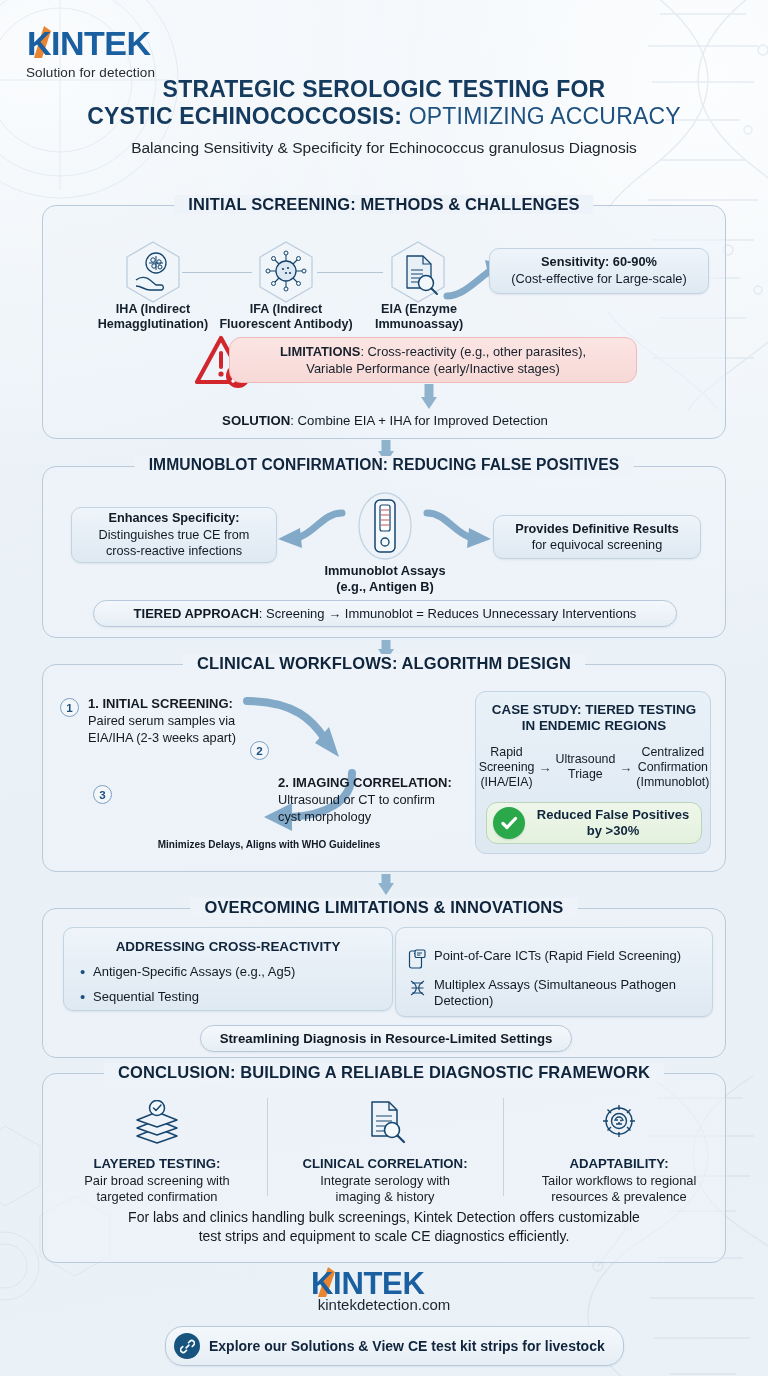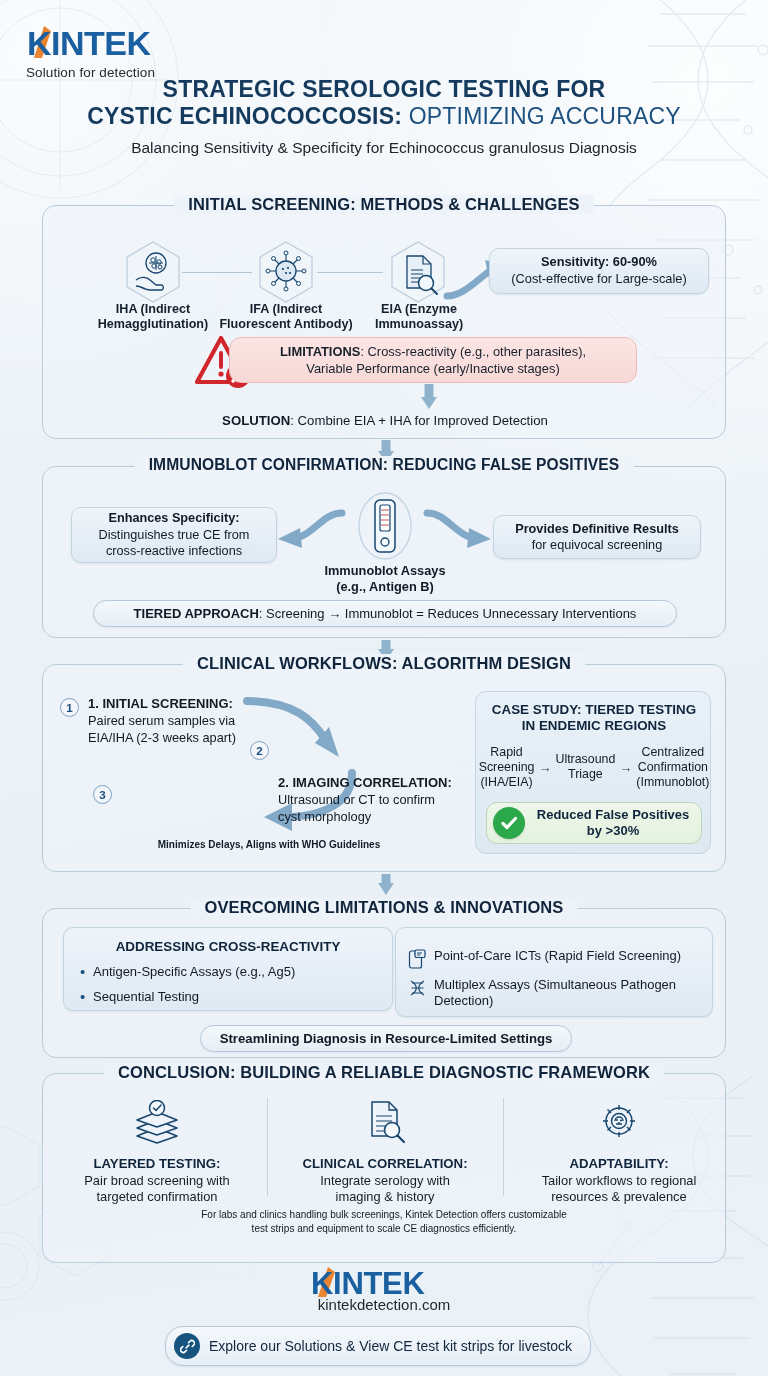--- a/index.html
+++ b/index.html
@@ -149,37 +149,37 @@
 
   .sub-head { font-size: 13.4px; font-weight: bold; color: #10253c; text-align: center; }
 
   
   .ccol { position: absolute; text-align: center; }
   .ccol .ch { font-size: 13.2px; font-weight: bold; color: #10253c; }
   .ccol .cb { font-size: 12.9px; color: #151d27; line-height: 1.27; margin-top: 2px; }
   .vdiv { position: absolute; width: 1px; background: #c3d3e1; }
   .concl-para {
     position: absolute; width: 100%; text-align: center;
-    font-size: 10px; color: #121a24; line-height: 1.38; font-weight: 500;
+    font-size: 14px; color: #121a24; line-height: 1.38; font-weight: 500;
   }
 
   
   .foot-logo { position: absolute; left: 0; width: 768px; text-align: center; }
   .foot-url { position: absolute; left: 0; width: 768px; text-align: center; font-size: 15px; color: #1b2730; }
   .cta {
     position: absolute; display: flex; align-items: center; gap: 9px;
     border: 1.2px solid #b6c8d9; border-radius: 18px; padding: 6px 18px 6px 8px;
     background: linear-gradient(180deg,#f4f8fc 0%, #e6eef5 100%);
     box-shadow: 0 1px 2px rgba(40,70,100,.08);
   }
   .cta-icon {
     width: 26px; height: 26px; border-radius: 50%; background: #16547f;
     display: flex; align-items: center; justify-content: center; flex: 0 0 auto;
   }
-  .cta-text { font-size: 14px; font-weight: normal; color: #10253c; white-space: nowrap; text-align: right; }
+  .cta-text { font-size: 14px; font-weight: bold; color: #10253c; white-space: nowrap; text-align: right; }
 </style>
 </head>
 <body>
 
 <div id="page">
 
   <svg class="bgdeco bg-tl" width="300" height="300" viewBox="0 0 300 300">
     <g fill="none" stroke="#c7d6e3" stroke-width="1">
       <circle cx="120" cy="120" r="118"></circle>
         <circle cx="120" cy="120" r="96"></circle>

